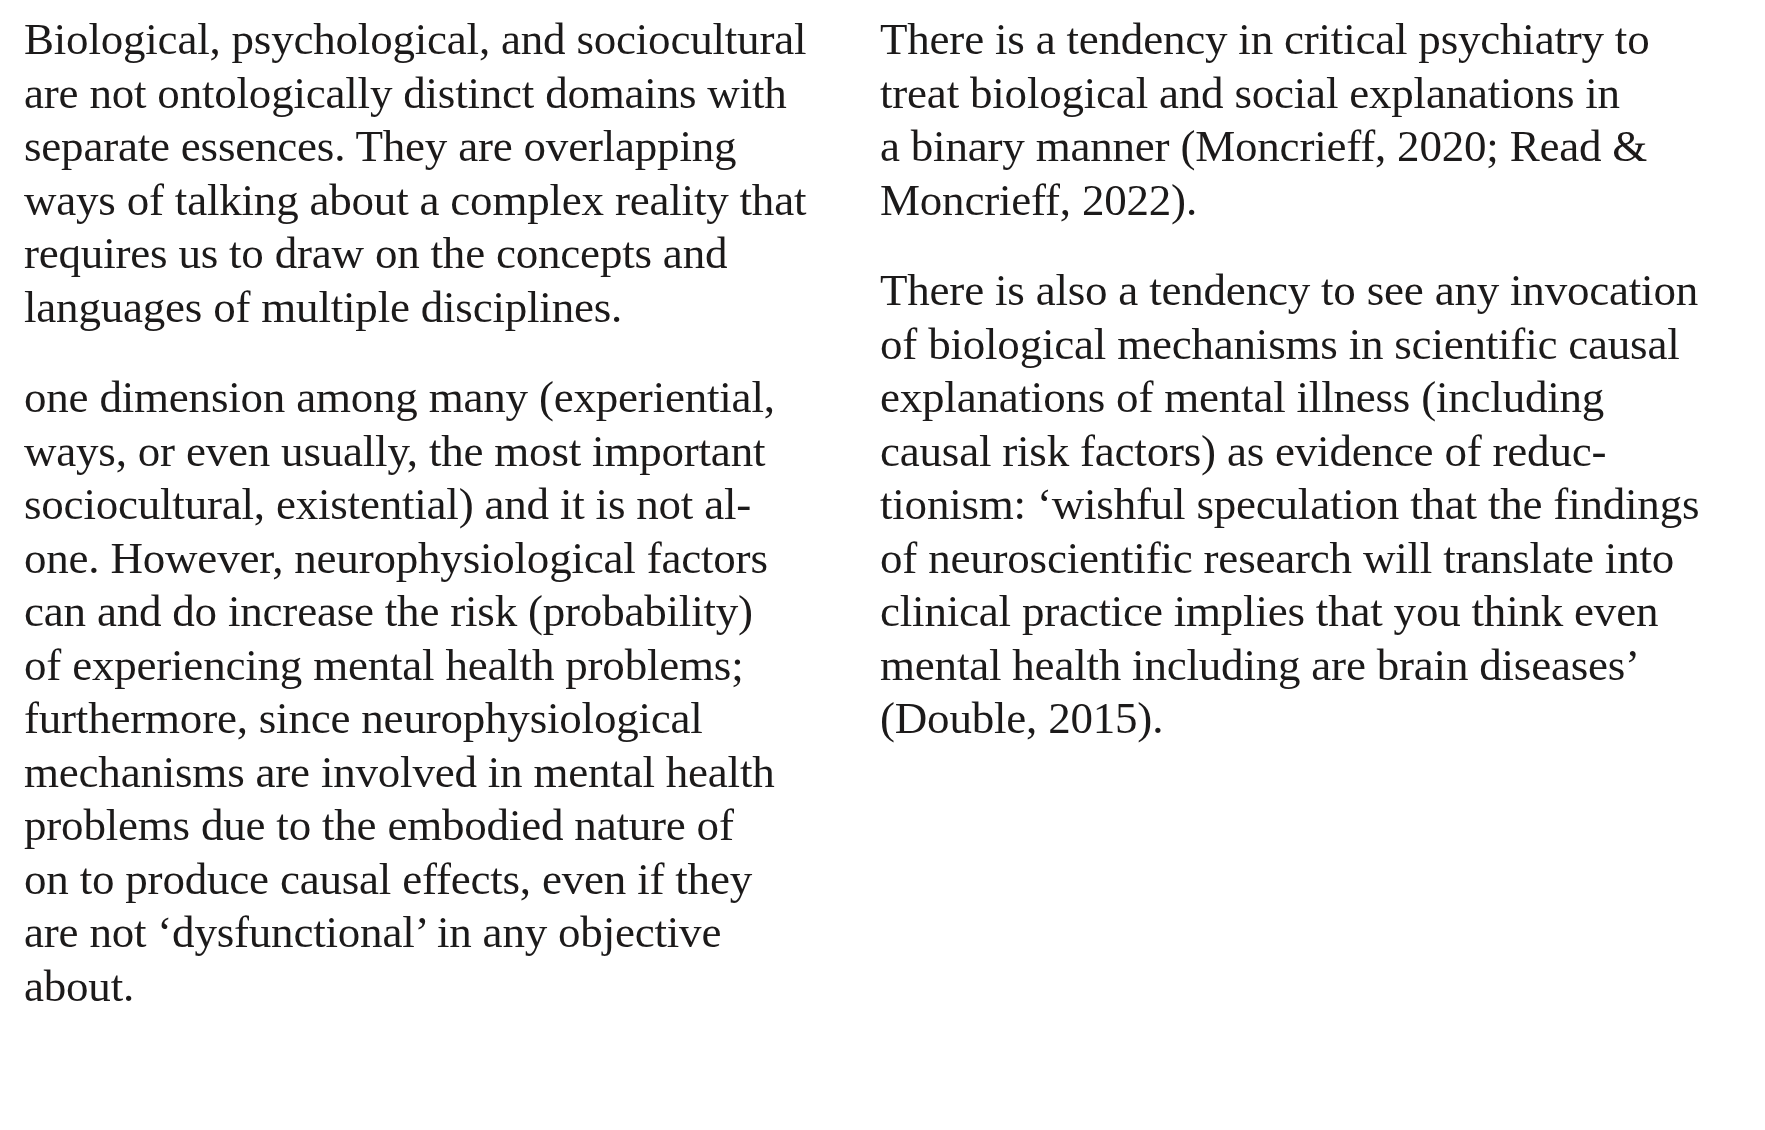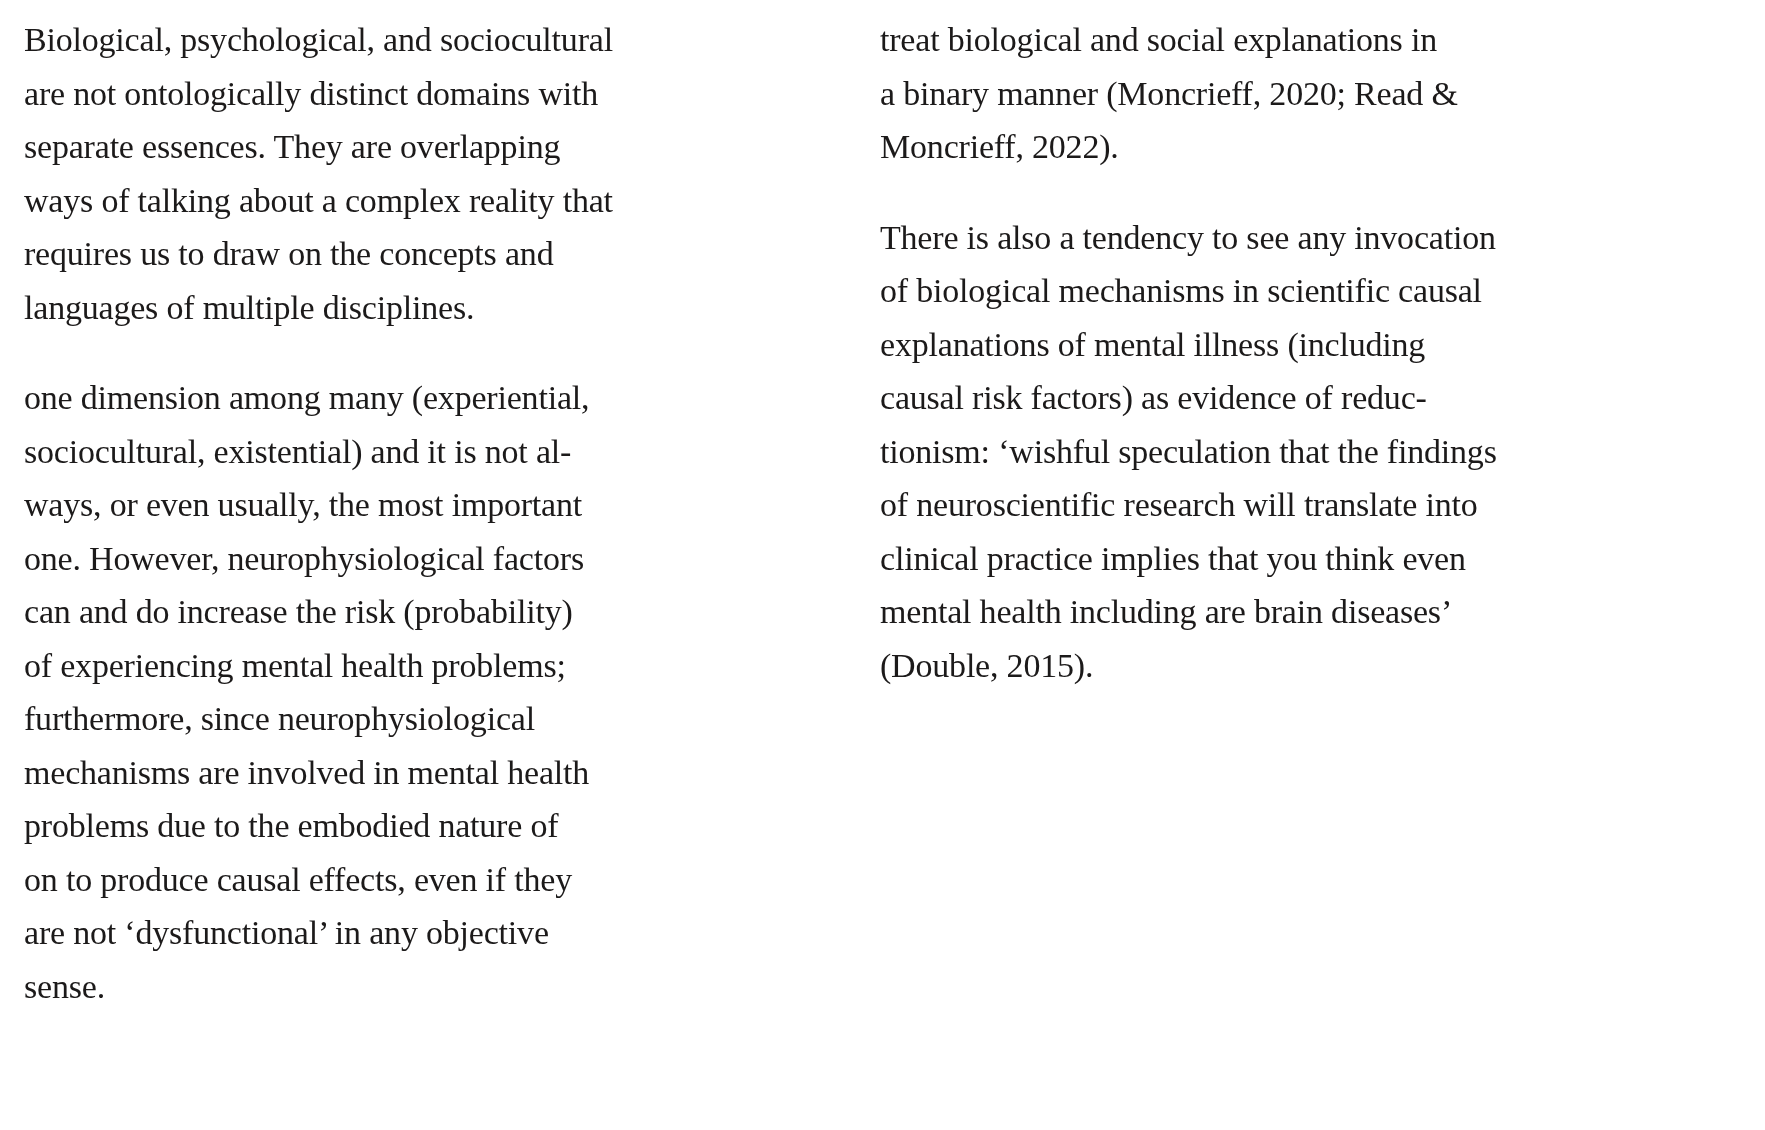--- a/index.html
+++ b/index.html
@@ -21,21 +21,21 @@
   }
   .col-left { left: 24px; width: 840px; }
   .col-right { left: 880px; width: 870px; }
   .para {
     margin: 0;
     padding: 0;
   }
   .line {
     display: block;
     white-space: nowrap;
-    font-size: 34px;
+    font-size: 45px;
     line-height: 53.5px;
     height: 53.5px;
     letter-spacing: -0.2px;
   }
   .para + .para {
     margin-top: 37px;
   }
   
   .column { padding-top: 13px; }
 </style>
@@ -46,36 +46,37 @@
   <p class="para">
     <span class="line">Biological, psychological, and sociocultural</span>
     <span class="line">are not ontologically distinct domains with</span>
     <span class="line">separate essences. They are overlapping</span>
     <span class="line">ways of talking about a complex reality that</span>
     <span class="line">requires us to draw on the concepts and</span>
     <span class="line">languages of multiple disciplines.</span>
   </p>
   <p class="para">
     <span class="line">one dimension among many (experiential,</span>
+    <span class="line">ways, or even usually, the most important</span>
     <span class="line">sociocultural, existential) and it is not al-</span>
-    <span class="line">ways, or even usually, the most important</span>
     <span class="line">one. However, neurophysiological factors</span>
     <span class="line">can and do increase the risk (probability)</span>
     <span class="line">of experiencing mental health problems;</span>
     <span class="line">furthermore, since neurophysiological</span>
     <span class="line">mechanisms are involved in mental health</span>
     <span class="line">problems due to the embodied nature of</span>
     <span class="line">on to produce causal effects, even if they</span>
     <span class="line">are not ‘dysfunctional’ in any objective</span>
-    <span class="line">sense.</span>
+    <span class="line">about.</span>
   </p>
 </div>
 
 <div class="column col-right">
   <p class="para">
+    <span class="line">There is a tendency in critical psychiatry to</span>
     <span class="line">treat biological and social explanations in</span>
     <span class="line">a binary manner (Moncrieff, 2020; Read &amp;</span>
     <span class="line">Moncrieff, 2022).</span>
   </p>
   <p class="para">
     <span class="line">There is also a tendency to see any invocation</span>
     <span class="line">of biological mechanisms in scientific causal</span>
     <span class="line">explanations of mental illness (including</span>
     <span class="line">causal risk factors) as evidence of reduc-</span>
     <span class="line">tionism: ‘wishful speculation that the findings</span>

